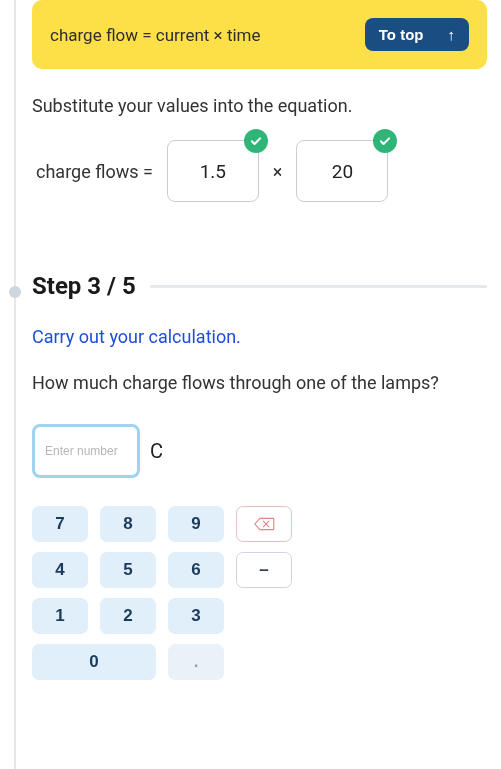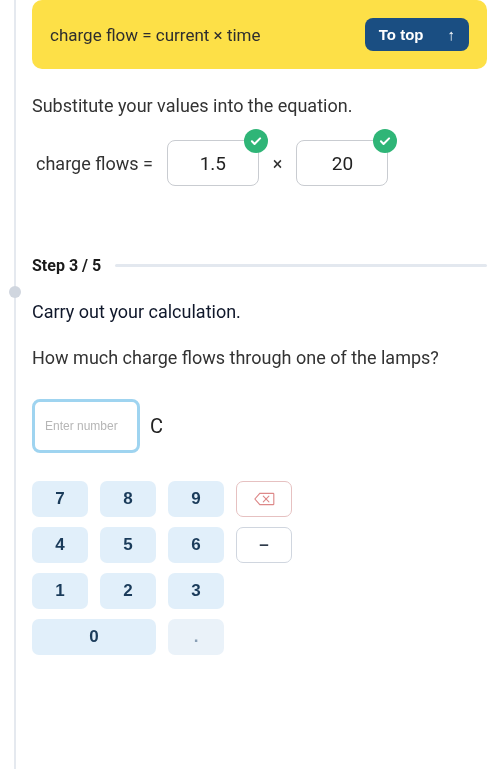--- a/index.html
+++ b/index.html
@@ -68,21 +68,21 @@
     margin-bottom: 70px;
     padding-left: 4px;
   }
   .sub-label {
     font-size: 18px;
     color: #333;
   }
   .val-box {
     position: relative;
     width: 92px;
-    height: 46px;
+    height: 62px;
     border: 1px solid #c9ccd1;
     border-radius: 8px;
     display: flex;
     align-items: center;
     justify-content: center;
     font-size: 19px;
     color: #222;
   }
   .check-badge {
     position: absolute;
@@ -101,32 +101,32 @@
     font-size: 18px;
     color: #333;
   }
   .step-header {
     display: flex;
     align-items: center;
     gap: 14px;
     margin-bottom: 26px;
   }
   .step-label {
-    font-size: 16px;
+    font-size: 24px;
     font-weight: 700;
     color: #1a1a1a;
     white-space: nowrap;
   }
   .step-line {
     flex: 1;
     height: 3px;
     background: #e3e8ef;
     border-radius: 2px;
   }
-  .q1 { font-size: 18px; color:#0f172a; margin-bottom: 22px; }
+  .q1 { font-size: 18px; color:#1d4ed8; margin-bottom: 22px; }
   .q2 { font-size: 18px; color:#333; line-height: 1.5; margin-bottom: 28px; }
   .answer-row {
     display: flex;
     align-items: center;
     gap: 10px;
     margin-bottom: 28px;
   }
   .answer-input {
     width: 108px;
     height: 54px;

